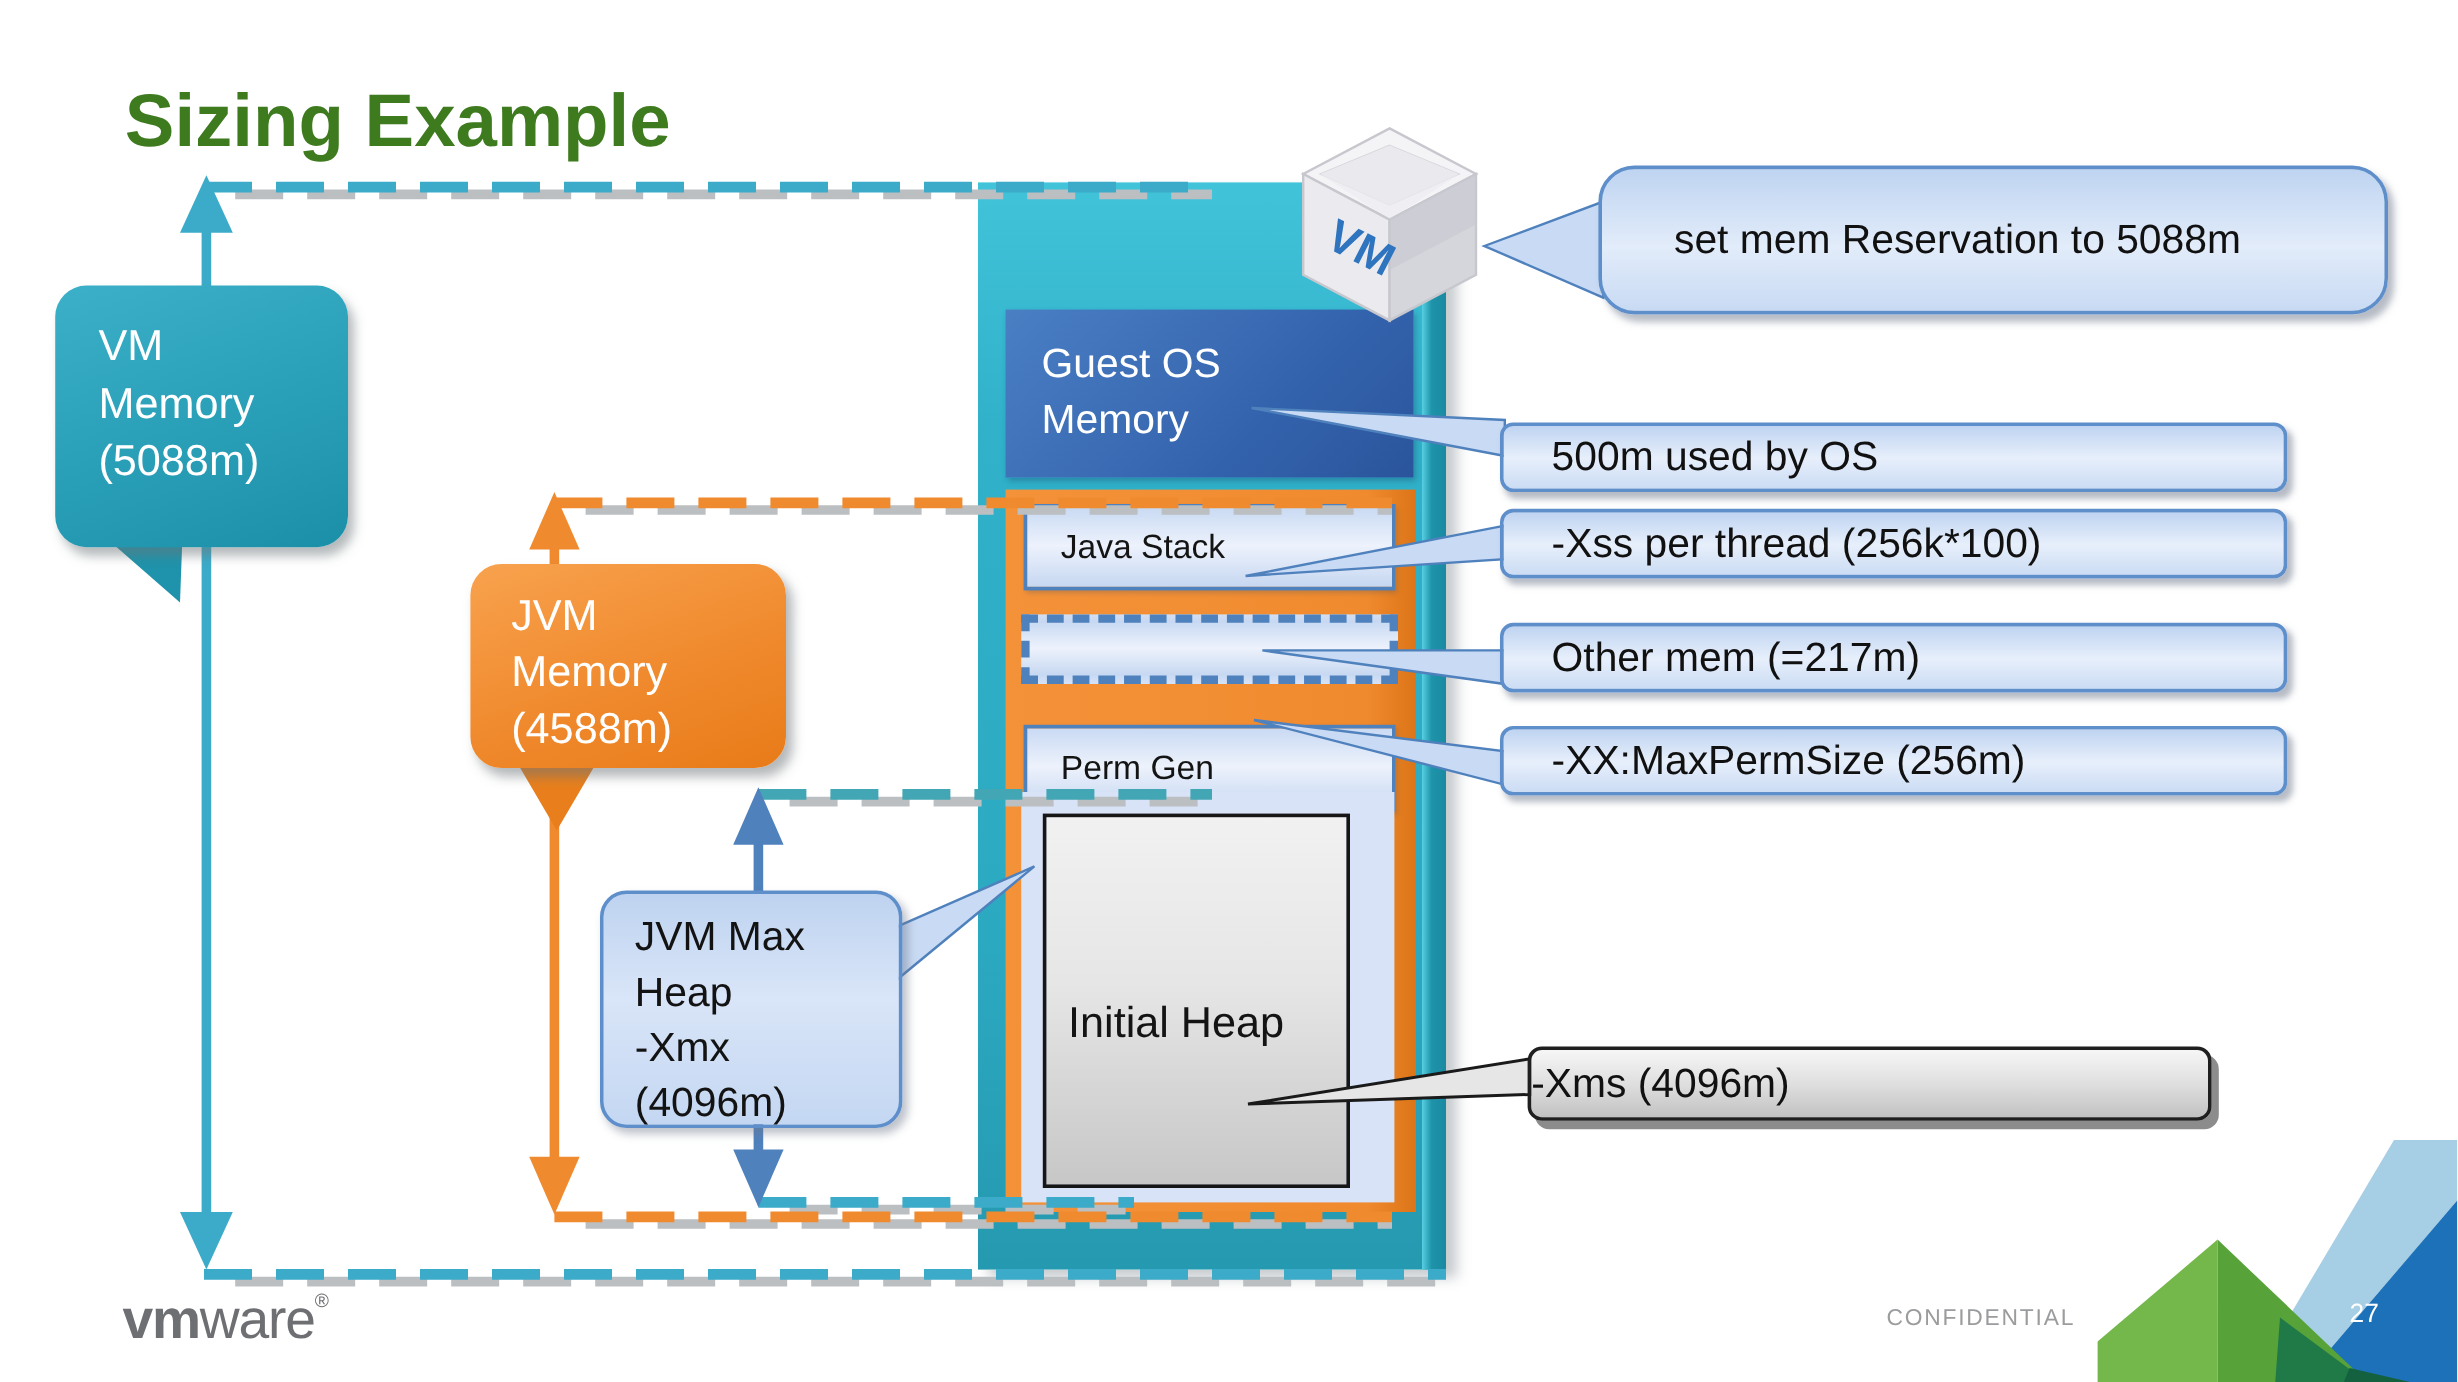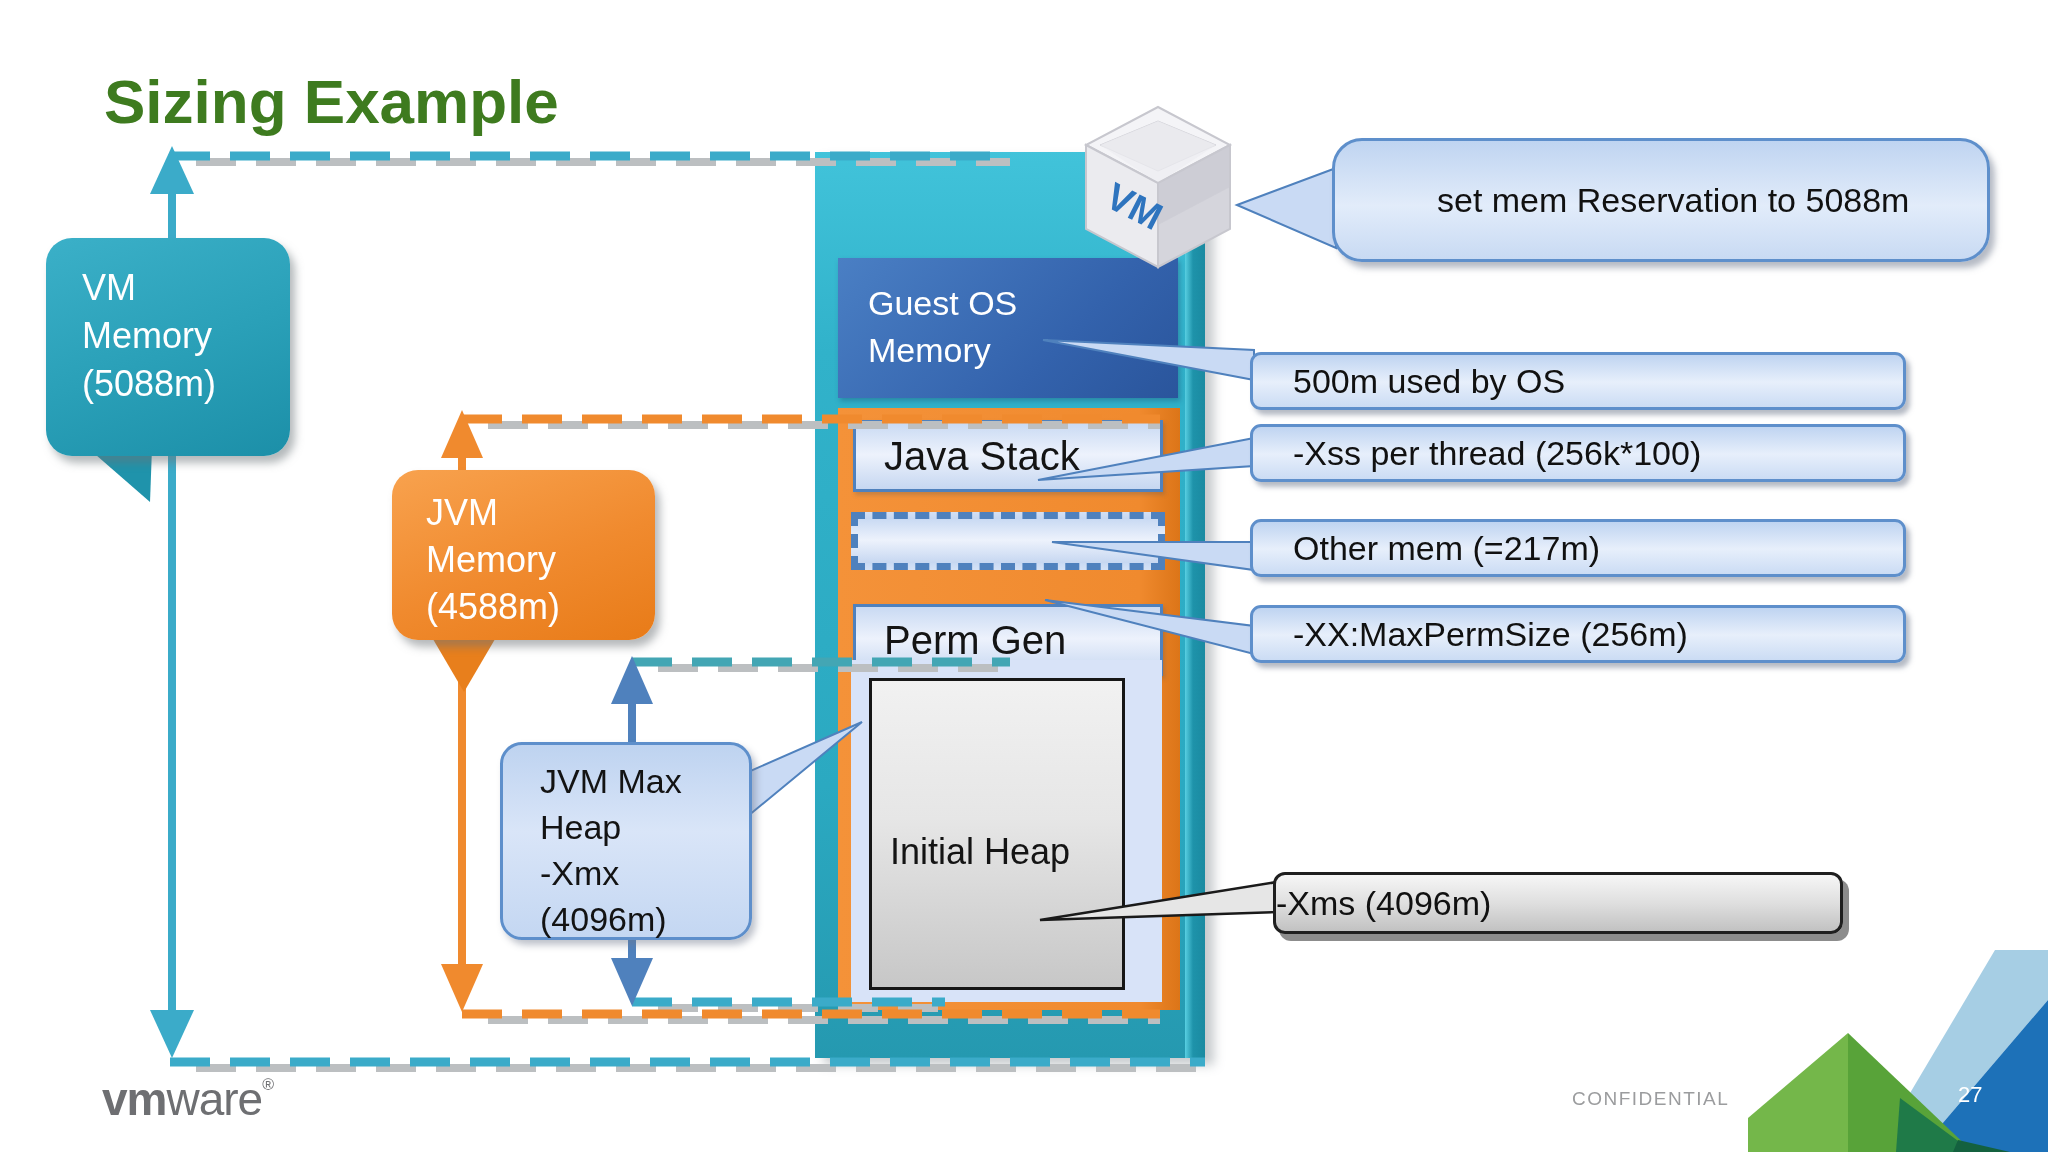--- a/index.html
+++ b/index.html
@@ -29,21 +29,21 @@
     box-shadow:2px 3px 5px rgba(30,60,100,.35);
   }
   .orange-container{
     position:absolute;left:838px;top:408px;width:342px;height:602px;
     background:linear-gradient(90deg,#F49239 0%,#F08A2E 88%,#DC7518 100%);
   }
   .mem-box{
     position:absolute;left:853px;width:310px;height:72px;box-sizing:border-box;
     border:3px solid #4F81BD;
     background:linear-gradient(180deg,#C9DAF3 0%,#EDF2FC 48%,#C6D7F1 100%);
-    display:flex;align-items:center;padding-left:28px;font-size:40px;color:#141414;
+    display:flex;align-items:center;padding-left:28px;font-size:28px;color:#141414;
     box-shadow:2px 3px 4px rgba(90,90,90,.3);
   }
   .java-stack{top:420px;}
   .perm-gen{top:580px;margin-top:24px;}
   .dashed-mem-box{
     position:absolute;left:851px;top:512px;width:314px;height:58px;box-sizing:border-box;
     border:7px dashed #4F81BD;
     background:linear-gradient(180deg,#C9DAF3 0%,#EDF2FC 48%,#C6D7F1 100%);
   }
   .heap-panel{
@@ -77,21 +77,21 @@
   .co-right{
     left:1250px;width:656px;height:58px;border:3px solid #5E8FCB;border-radius:11px;
     background:linear-gradient(180deg,#BFD4F1 0%,#E7EFFB 52%,#CBDCF4 100%);
     display:flex;align-items:center;padding-left:40px;font-size:34px;color:#111;
     box-shadow:4px 5px 5px rgba(110,120,140,.5);
   }
   .co-os{top:352px;} .co-xss{top:424px;text-align:center;} .co-other{top:519px;} .co-permsize{top:605px;}
   .co-reservation{
     left:1332px;top:138px;width:658px;height:124px;border:3px solid #5E8FCB;border-radius:30px;
     background:linear-gradient(180deg,#BFD4F1 0%,#E2ECFA 55%,#C8DAF3 100%);
-    display:flex;align-items:center;padding-left:102px;font-size:34px;color:#111;
+    display:flex;align-items:center;padding-left:60px;font-size:34px;color:#111;
     box-shadow:5px 6px 6px rgba(110,120,140,.5);
   }
   .co-xms{
     left:1273px;top:872px;width:570px;height:62px;border:3px solid #1F1F1F;border-radius:12px;
     background:linear-gradient(180deg,#F6F6F6 0%,#DFDFDF 50%,#C2C2C2 100%);
     display:flex;align-items:center;font-size:34px;color:#111;
     box-shadow:6px 7px 0 rgba(45,45,45,.55);
   }
   .co-vm-memory{
     left:46px;top:238px;width:244px;height:218px;border-radius:26px;
@@ -102,21 +102,21 @@
   .co-jvm-memory{
     left:392px;top:470px;width:263px;height:170px;border-radius:26px;
     background:linear-gradient(160deg,#F8A24E 0%,#F08A2E 55%,#E87B18 100%);
     color:#fff;font-size:36px;line-height:1.3;padding:20px 0 0 34px;
     box-shadow:5px 7px 9px rgba(110,115,120,.5);
   }
   .co-maxheap{
     left:500px;top:742px;width:252px;height:198px;border-radius:22px;
     border:3px solid #5E8FCB;
     background:linear-gradient(180deg,#BED3F0 0%,#D9E5F8 45%,#C4D7F2 100%);
-    color:#131313;font-size:34px;line-height:1.35;padding:14px 0 0 37px;
+    color:#131313;font-size:34px;line-height:1.35;padding:14px 0 0 26px;
     box-shadow:4px 5px 7px rgba(110,120,140,.45);
   }
   
   .vm-cube{position:absolute;left:1075px;top:95px;z-index:60;}
   
   .brand{
     position:absolute;left:102px;top:1072px;font-size:46px;color:#6E6F72;z-index:20;
     letter-spacing:-1px;
   }
   .brand .b{font-weight:bold;}

